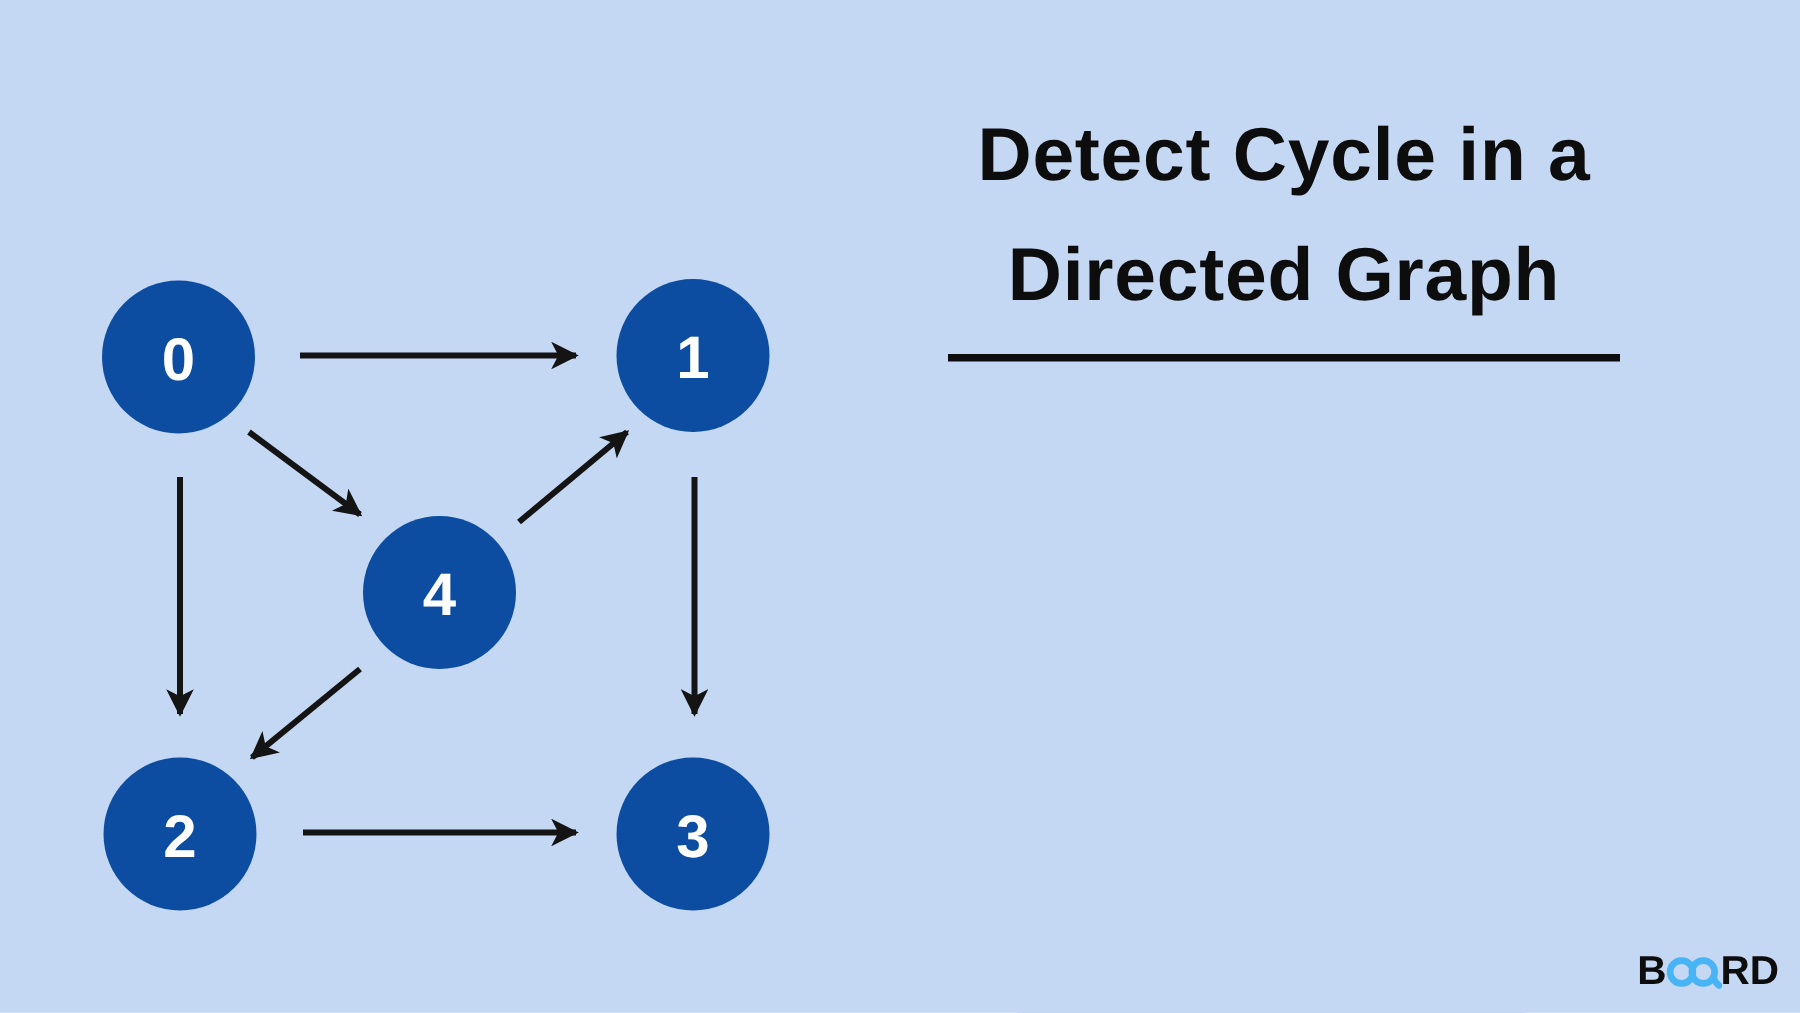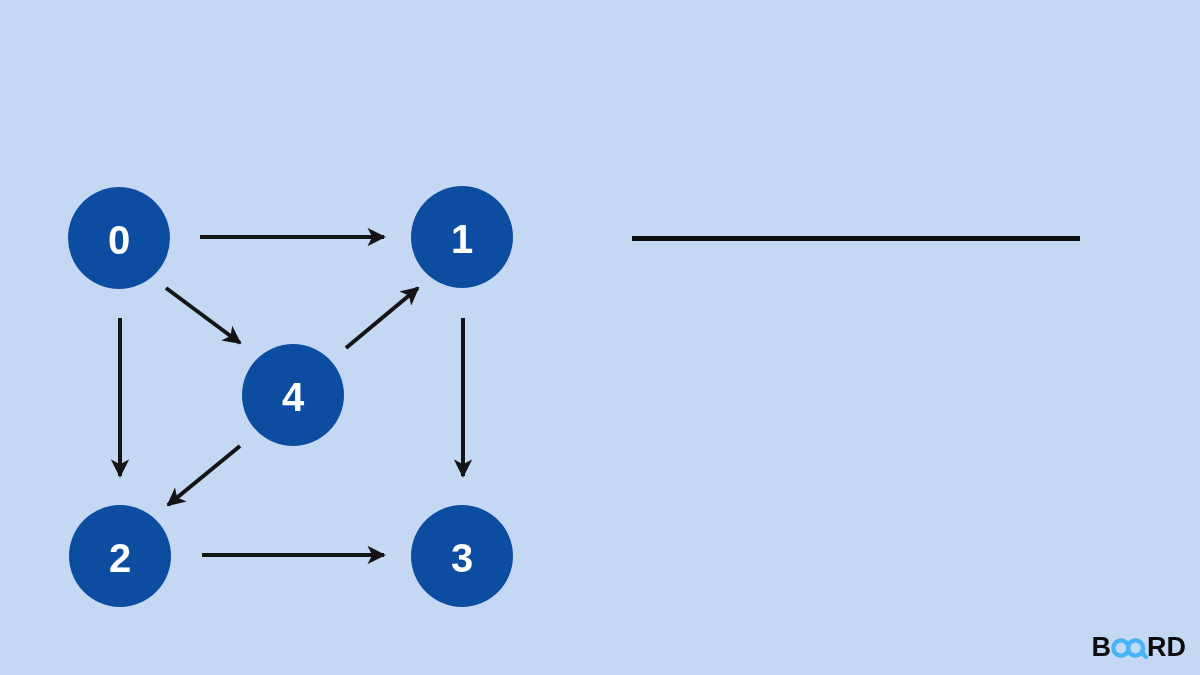--- a/index.html
+++ b/index.html
@@ -79,20 +79,24 @@
         <text x="462" y="237" fill="#ffffff" text-anchor="middle" dominant-baseline="central" dy="2" font-size="40" font-weight="700" font-family="&quot;Liberation Sans&quot;, &quot;DejaVu Sans&quot;, sans-serif">1</text>
         <circle cx="293" cy="395" r="51" fill="#0c4da1"></circle>
         <text x="293" y="395" fill="#ffffff" text-anchor="middle" dominant-baseline="central" dy="2" font-size="40" font-weight="700" font-family="&quot;Liberation Sans&quot;, &quot;DejaVu Sans&quot;, sans-serif">4</text>
         <circle cx="120" cy="556" r="51" fill="#0c4da1"></circle>
         <text x="120" y="556" fill="#ffffff" text-anchor="middle" dominant-baseline="central" dy="2" font-size="40" font-weight="700" font-family="&quot;Liberation Sans&quot;, &quot;DejaVu Sans&quot;, sans-serif">2</text>
         <circle cx="462" cy="556" r="51" fill="#0c4da1"></circle>
         <text x="462" y="556" fill="#ffffff" text-anchor="middle" dominant-baseline="central" dy="2" font-size="40" font-weight="700" font-family="&quot;Liberation Sans&quot;, &quot;DejaVu Sans&quot;, sans-serif">3</text>
       </g>
   </svg>
 
+  <div class="title-block" style="color: rgb(13, 13, 13);">
+    <div>Detect Cycle in a</div>
+    <div>Directed Graph</div>
+  </div>
   <div class="title-underline" style="background: rgb(13, 13, 13);"></div>
 
   <div class="logo" style="color: rgb(13, 13, 13);">
     <span>B</span>
     <svg class="logo-glyph" width="38" height="28" viewBox="0 0 38 28">
       <g fill="none" stroke-width="4.4" stroke-linecap="round" id="logo-glyph-strokes" stroke="#47b4f5">
         <circle cx="11" cy="14" r="7.6"></circle>
         <circle cx="25.5" cy="14" r="7.6"></circle>
         <path d="M32.2,17.5 Q33.6,21.5 36,23"></path>
       </g>

